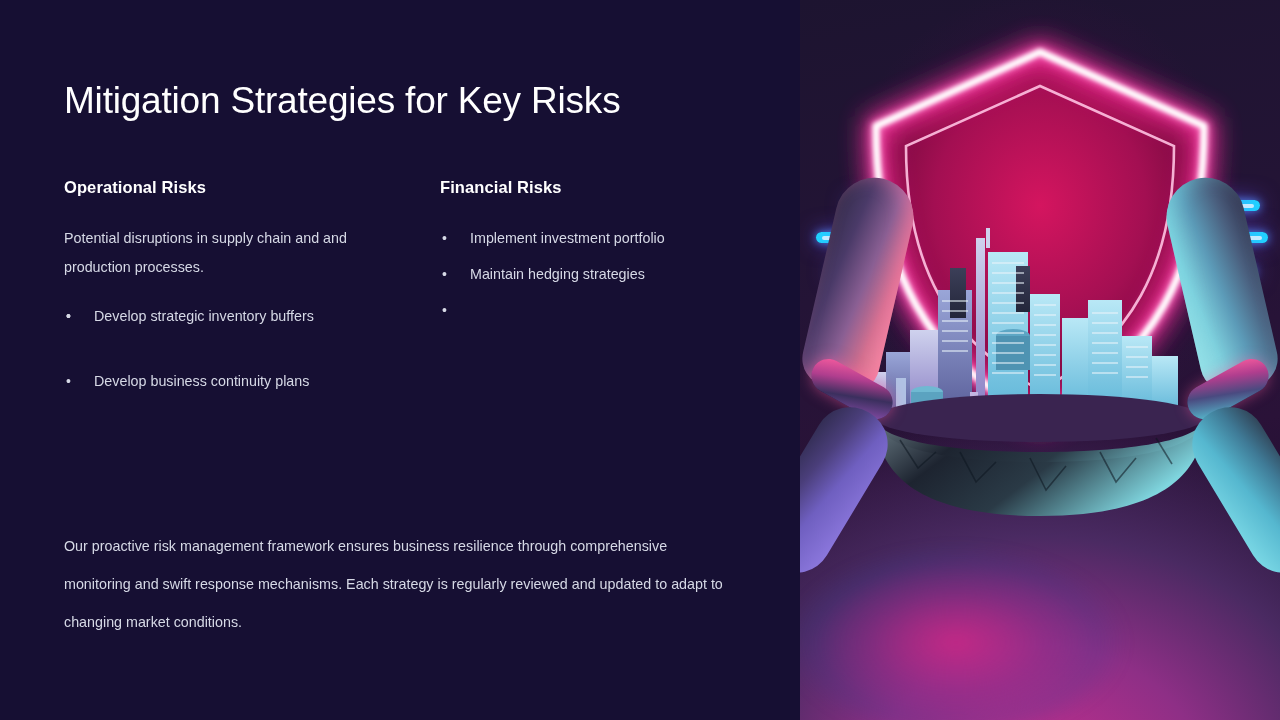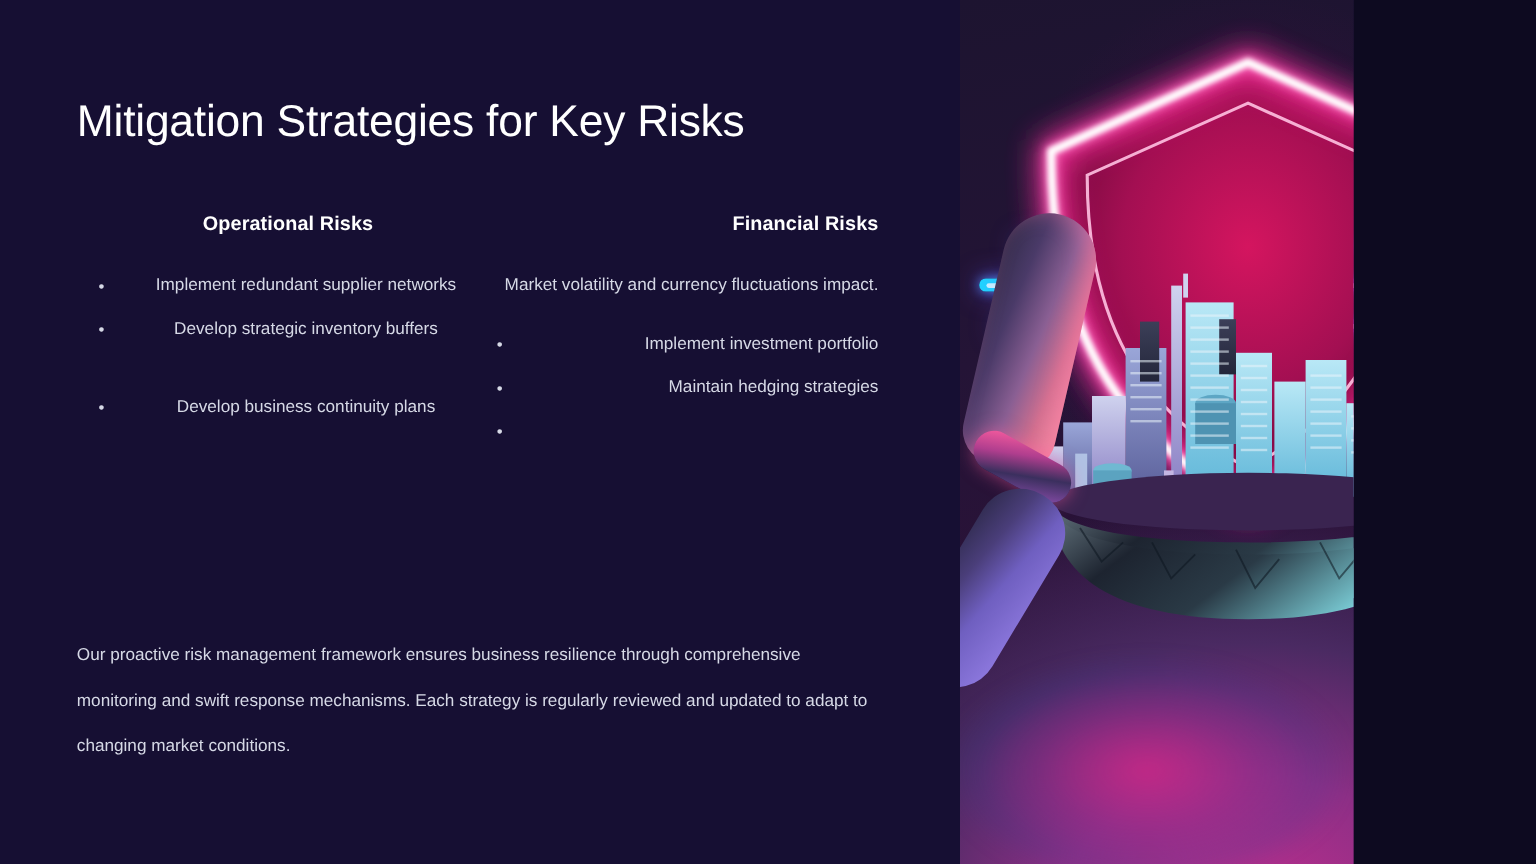--- a/index.html
+++ b/index.html
@@ -3,21 +3,21 @@
 <meta charset="utf-8">
 <title>Mitigation Strategies for Key Risks</title>
 <style>
   html, body {
     margin: 0;
     padding: 0;
     background: #0d0a20;
   }
   .slide {
     position: relative;
-    width: 1128px;
+    width: 1280px;
     height: 720px;
     overflow: hidden;
     background: #160f33;
     font-family: "Liberation Sans", sans-serif;
   }
 
   
   .content-panel {
     position: absolute;
     left: 0; top: 0;
@@ -41,22 +41,22 @@
     position: absolute;
     left: 64px;
     top: 178px;
     width: 680px;
   }
   .col {
     position: absolute;
     top: 0;
     width: 320px;
   }
-  .col-left  { left: 16px; text-align: center; }
-  .col-right { left: 348px; text-align: right; }
+  .col-left  { left: 0; }
+  .col-right { left: 376px; }
 
   .col-heading {
     font-size: 16.5px;
     font-weight: 700;
     color: #ffffff;
     margin: 0 0 27px 0;
     letter-spacing: 0.1px;
   }
   .col-intro {
     font-size: 14.3px;
@@ -223,39 +223,38 @@
 <div class="slide">
 
   <div class="content-panel">
 
     <div class="page-title">Mitigation Strategies for Key Risks</div>
 
     <div class="columns">
 
       <div class="col col-left">
         <div class="col-heading">Operational Risks</div>
+        <p class="col-intro">Potential disruptions in supply chain and and production processes.</p>
         <ul class="bullets">
           <li>
             <span class="dot">•</span>
-            <span>Implement redundant supplier networks</span>
           </li>
           <li class="spacer-after">
             <span class="dot">•</span>
             <span>Develop strategic inventory buffers</span>
           </li>
           <li>
             <span class="dot">•</span>
             <span>Develop business continuity plans</span>
           </li>
         </ul>
       </div>
 
       <div class="col col-right">
         <div class="col-heading">Financial Risks</div>
-        <p class="col-intro">Market volatility and currency fluctuations impact.</p>
         <ul class="bullets">
           <li>
             <span class="dot">•</span>
             <span>Implement investment portfolio</span>
           </li>
           <li>
             <span class="dot">•</span>
             <span>Maintain hedging strategies</span>
           </li>
           <li>

